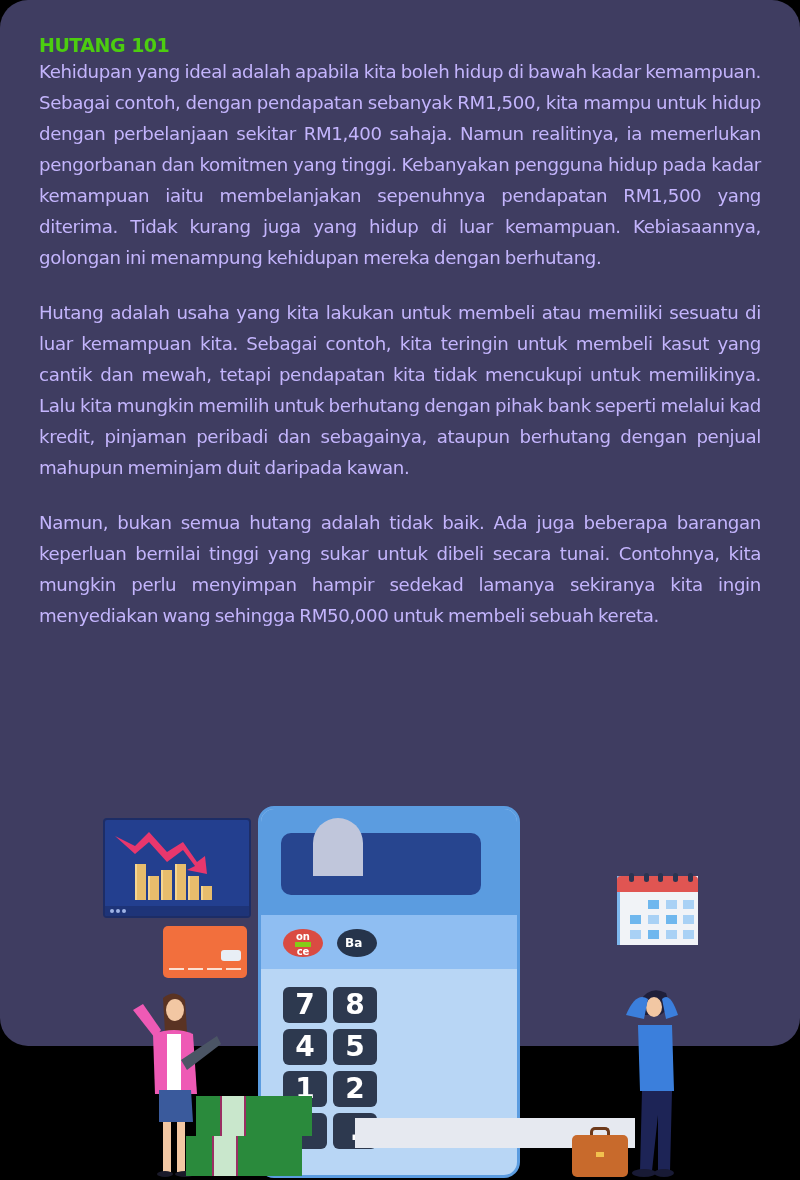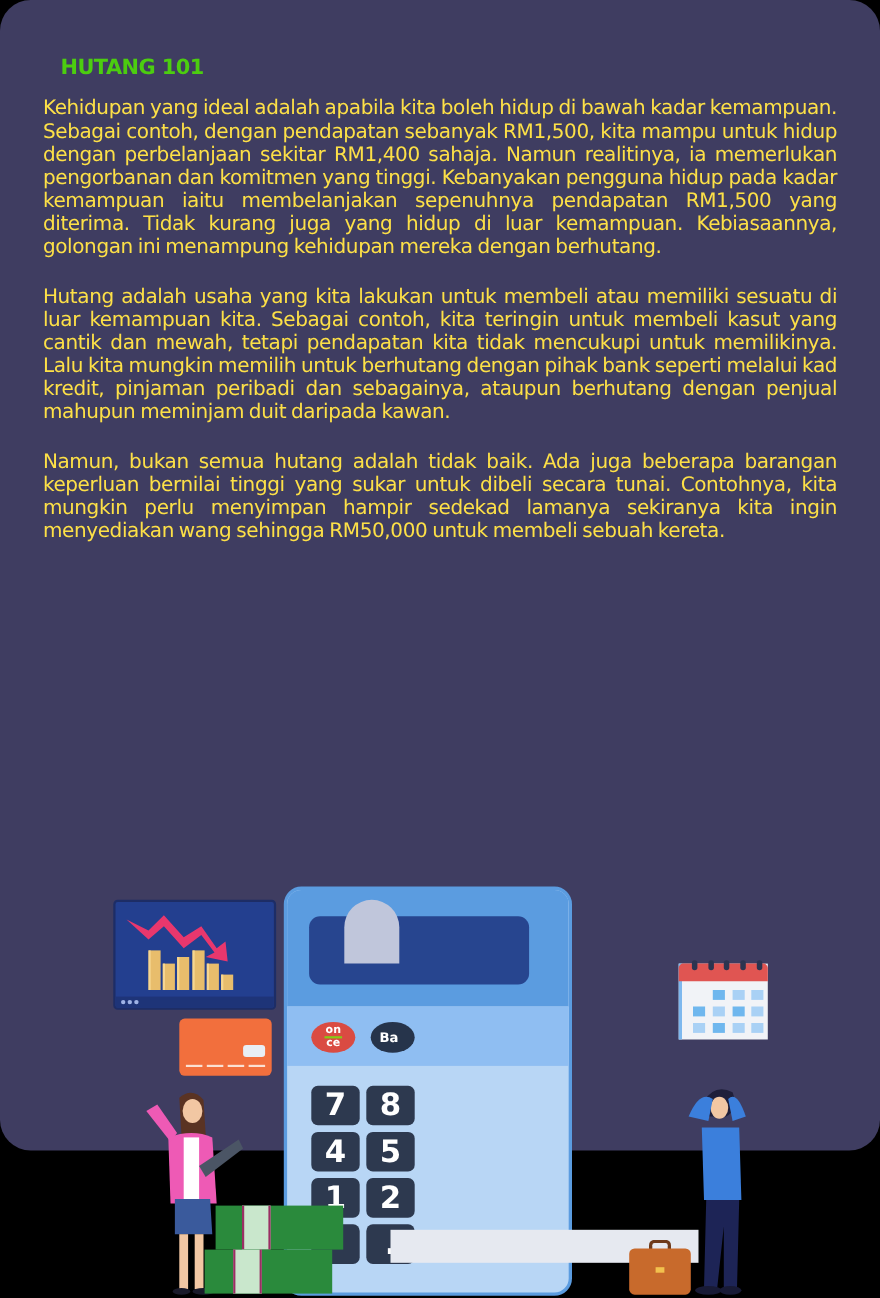--- a/index.html
+++ b/index.html
@@ -8,24 +8,24 @@
     position: relative; overflow: hidden;
     font-family: "DejaVu Sans", sans-serif;
   }
   .panel {
     position: absolute; left: 0; top: 0; width: 800px; height: 1046px;
     background: #3f3d61; border-radius: 28px;
   }
   .content { position: absolute; left: 39px; top: 34px; width: 722px; }
   .heading {
     color: #4ccd10; font-weight: bold; font-size: 19px; letter-spacing: -0.5px;
-    line-height: 22px; margin: 16px;
+    line-height: 22px; margin: 0;
   }
   .para {
-    color: #fde047; font-size: 18.2px; line-height: 21px; margin: 0 0 24px 0;
+    color: #c4b5fd; font-size: 18.2px; line-height: 31px; margin: 0 0 24px 0;
     text-align: justify; text-align-last: left; letter-spacing: -0.35px; word-spacing: -1px;
   }
   .illus { position: absolute; left: 0; top: 800px; width: 800px; height: 380px; }
   .abs { position: absolute; }
 
   
   .monitor { left: 103px; top: 18px; width: 144px; height: 96px; background: #233f8f; border: 2px solid #1d2d66; border-radius: 4px; overflow: hidden; }
   .monitor .bar { position: absolute; bottom: 16px; width: 9px; background: #e8bd6c; border-left: 2px solid #f6d691; }
   .monitor .foot { position: absolute; left: 0; bottom: 0; width: 100%; height: 10px; background: #1e3478; }
   .monitor .dot { position: absolute; bottom: 3px; width: 4px; height: 4px; border-radius: 50%; background: #9fb3e6; }
@@ -105,21 +105,21 @@
     <div class="line" style="left:25px"></div>
     <div class="line" style="left:44px"></div>
     <div class="line" style="left:63px"></div>
   </div>
 
   <div class="abs calc">
     <div class="top"></div>
     <div class="screen"></div>
     <div class="band"></div>
     <div class="oncel">
-      <div style="border-bottom:2px solid #84cc16;width:16px;margin:0 auto;">on</div>
+      <div style="border-bottom:5px solid #84cc16;width:16px;margin:0 auto;">on</div>
       <div>ce</div>
     </div>
     <div class="bak">Ba</div>
     <div class="key" style="left:22px;top:178px">7</div>
     <div class="key" style="left:72px;top:178px">8</div>
     <div class="key" style="left:22px;top:220px">4</div>
     <div class="key" style="left:72px;top:220px">5</div>
     <div class="key" style="left:22px;top:262px">1</div>
     <div class="key" style="left:72px;top:262px">2</div>
     <div class="key" style="left:22px;top:304px"></div>

